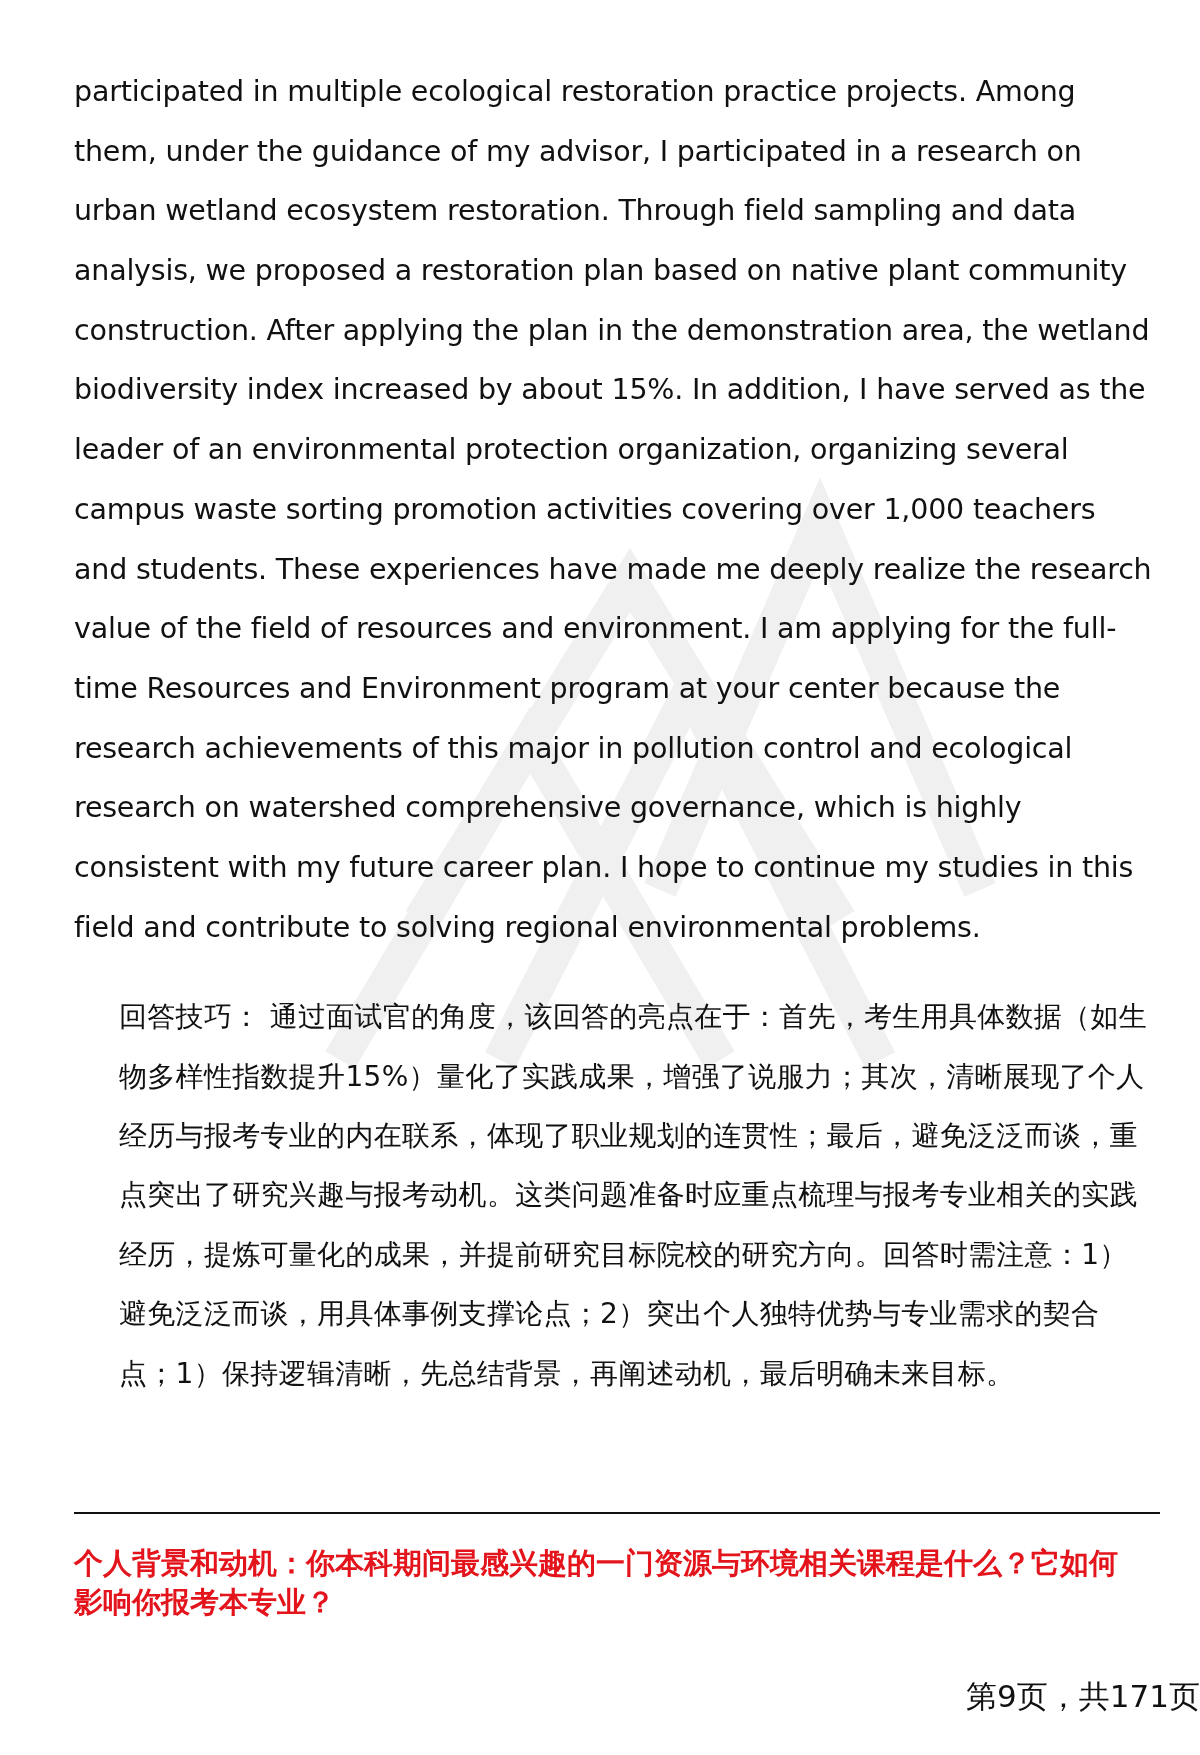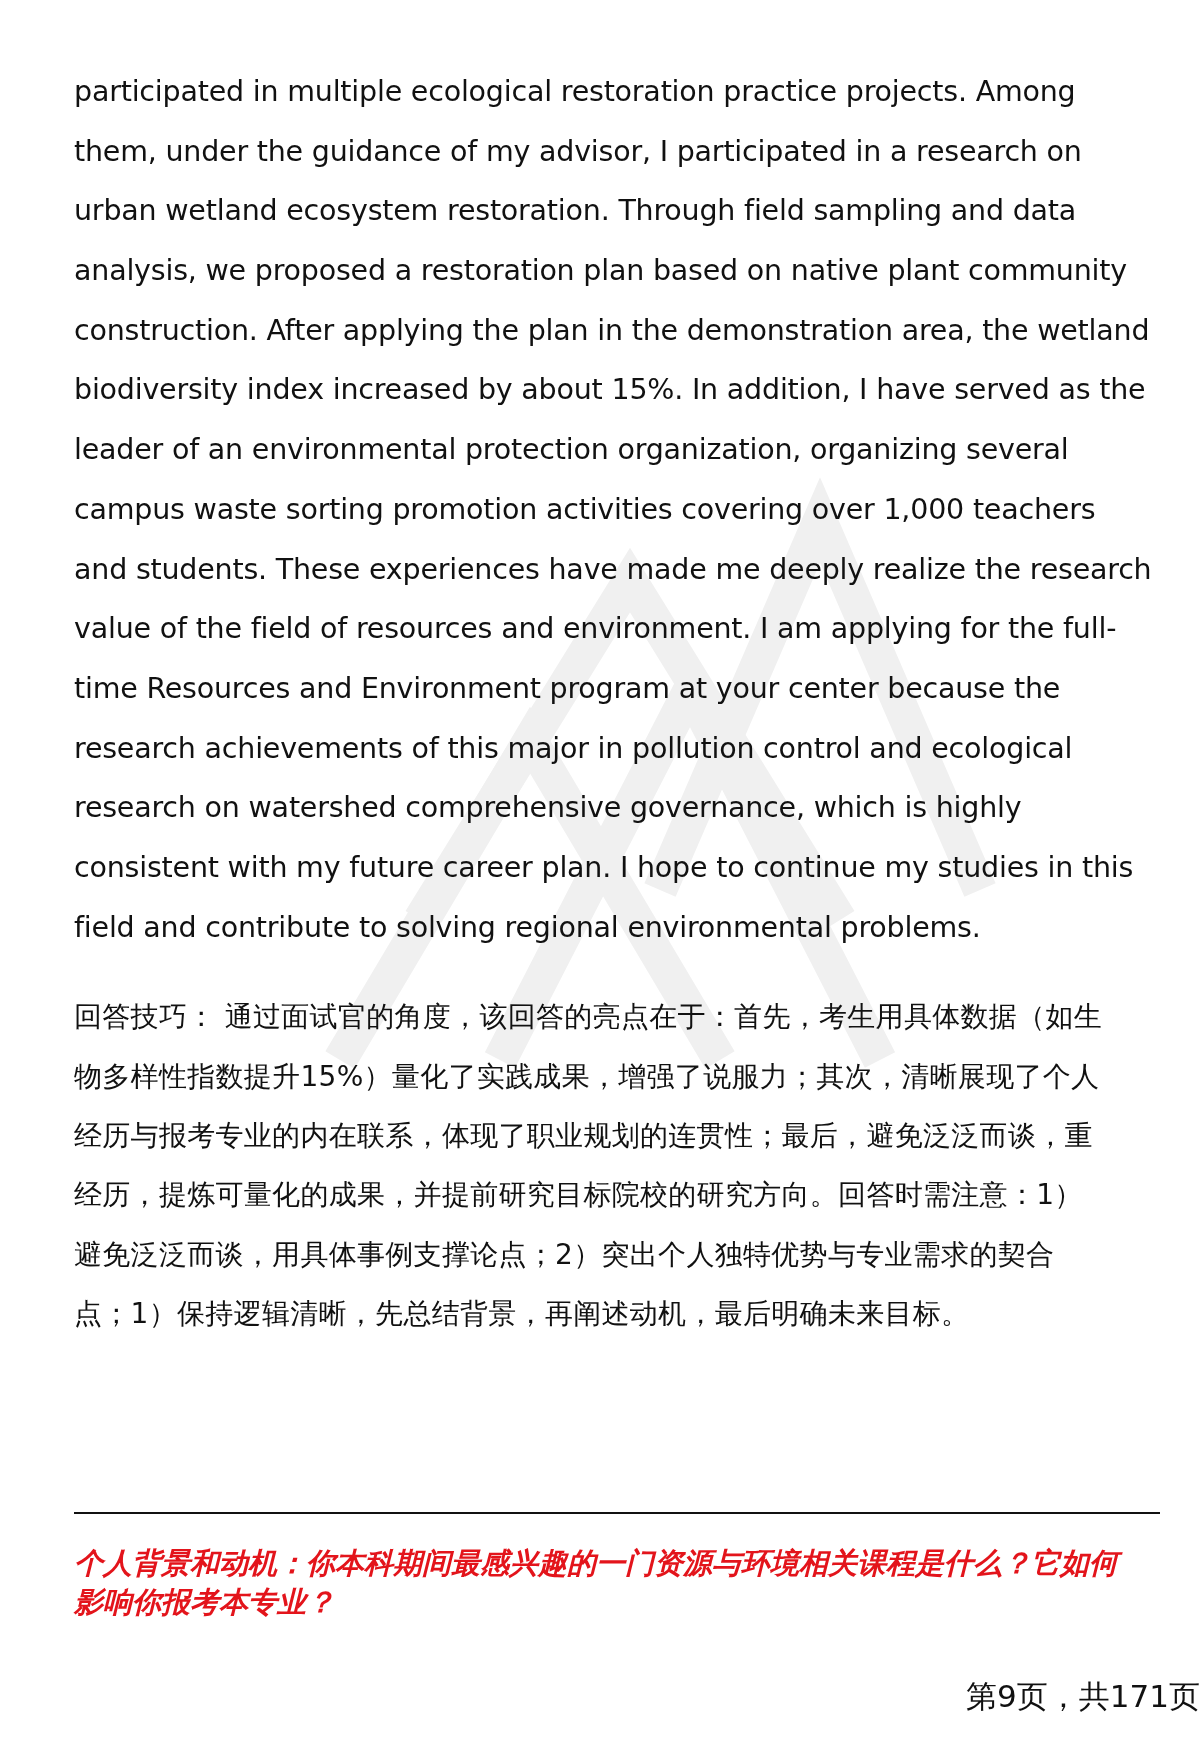--- a/index.html
+++ b/index.html
@@ -40,41 +40,41 @@
     }
     .tips {
       margin-top: 30px;
     }
     .tips-line {
       font-size: 28px;
       line-height: 59.4px;
       height: 59.4px;
       white-space: nowrap;
       letter-spacing: 0.3px;
+      margin-left: 45px;
     }
     .divider {
       position: absolute;
       left: 74px;
       top: 1512px;
       width: 1086px;
       height: 0;
       border-top: 2px solid #111111;
       z-index: 1;
     }
     .question {
       position: absolute;
       left: 74px;
       top: 1544px;
       width: 1090px;
       color: #e3141b;
       font-weight: bold;
       font-size: 29px;
       line-height: 39px;
       z-index: 1;
-      font-style: italic;
     }
     .question-line {
       white-space: nowrap;
     }
     .footer {
       position: absolute;
       left: 0;
       top: 1676px;
       width: 1200px;
       text-align: right;
@@ -112,20 +112,21 @@
     <div class="answer-line">research achievements of this major in pollution control and ecological</div>
     <div class="answer-line">research on watershed comprehensive governance, which is highly</div>
     <div class="answer-line">consistent with my future career plan. I hope to continue my studies in this</div>
     <div class="answer-line">field and contribute to solving regional environmental problems.</div>
   </div>
 
   <div class="tips">
     <div class="tips-line">回答技巧： 通过面试官的角度，该回答的亮点在于：首先，考生用具体数据（如生</div>
     <div class="tips-line">物多样性指数提升15%）量化了实践成果，增强了说服力；其次，清晰展现了个人</div>
     <div class="tips-line">经历与报考专业的内在联系，体现了职业规划的连贯性；最后，避免泛泛而谈，重</div>
+    <div class="tips-line">点突出了研究兴趣与报考动机。这类问题准备时应重点梳理与报考专业相关的实践</div>
     <div class="tips-line">经历，提炼可量化的成果，并提前研究目标院校的研究方向。回答时需注意：1）</div>
     <div class="tips-line">避免泛泛而谈，用具体事例支撑论点；2）突出个人独特优势与专业需求的契合</div>
     <div class="tips-line">点；1）保持逻辑清晰，先总结背景，再阐述动机，最后明确未来目标。</div>
   </div>
 </div>
 
 <div class="divider"></div>
 
 <div class="question" style="color: rgb(227, 20, 27);">
   <div class="question-line">个人背景和动机：你本科期间最感兴趣的一门资源与环境相关课程是什么？它如何</div>

